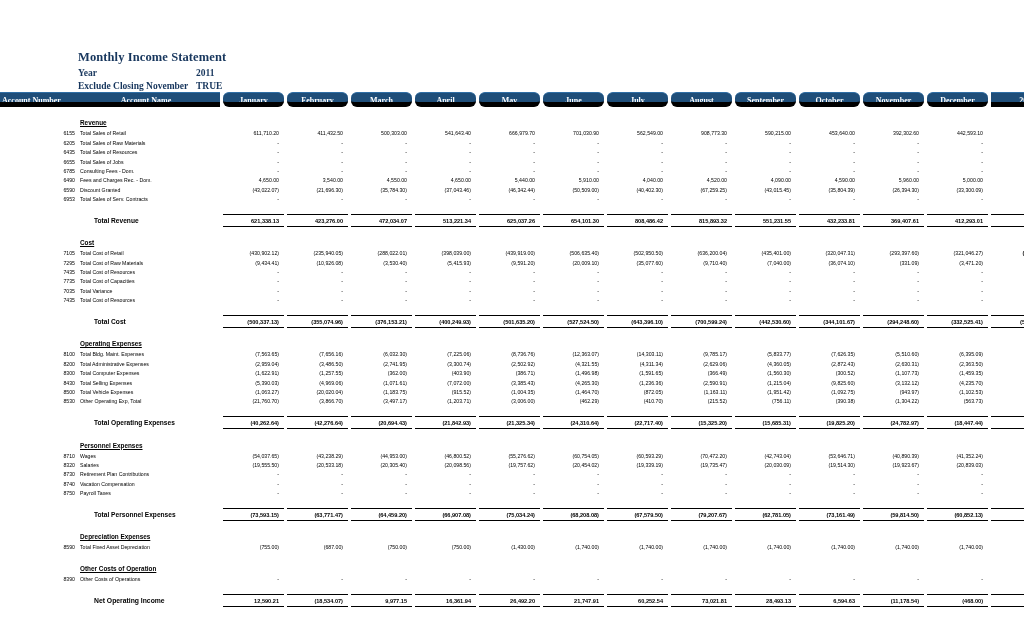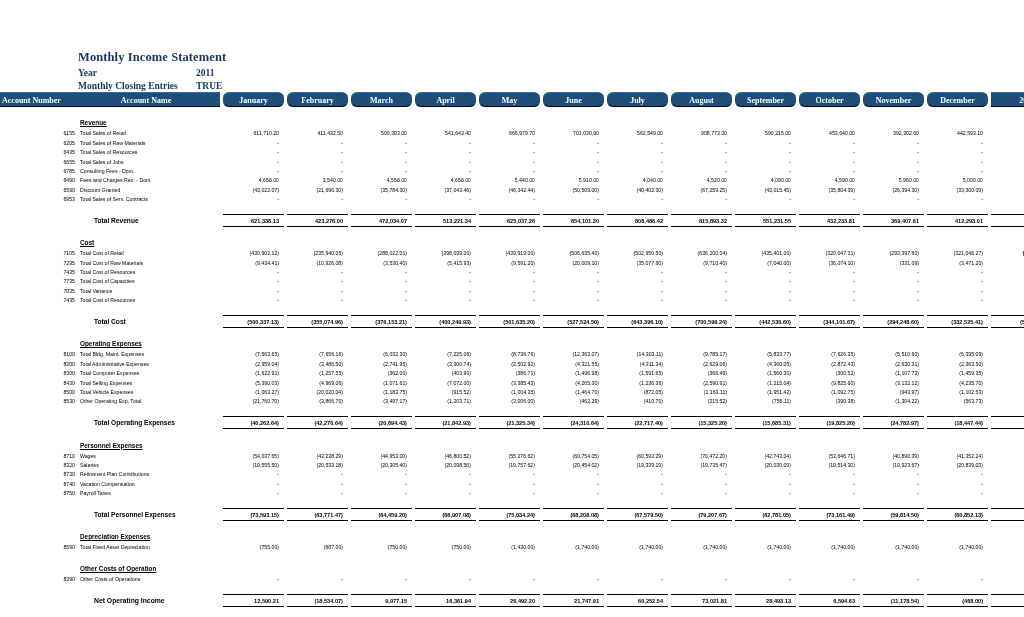--- a/index.html
+++ b/index.html
@@ -36,21 +36,21 @@
     position: absolute; left: 0; top: 92px; width: 1024px; height: 15px;
     font-size: 0; white-space: nowrap;
   }
   .hcell {
     display: inline-block; height: 15px; line-height: 15px;
     background: #1f4e79;
     color: #ffffff; font-weight: bold; font-size: 8px;
     font-family: "Liberation Serif", serif;
     text-align: center; vertical-align: top;
     border-top: 1px solid #2f6ea5;
-    border-bottom: 1px solid #000000;
+    border-bottom: 5px solid #000000;
     overflow: hidden;
   }
   .hcell.acctnum { width: 68px; text-align: left; padding-left: 2px; }
   .hcell.acctname { width: 152px; text-align: center; padding-left: 4px; }
   .hgap { display: inline-block; width: 3px; height: 15px; background: #fff; vertical-align: top; }
   .hcell.mon { width: 61px; border-radius: 6px; }
   .hcell.yr  { width: 72px; }
 
   
   #body { position: absolute; left: 0; top: 107px; width: 1024px; }
@@ -97,21 +97,21 @@
 <body>
 
 <div id="sheet">
 
   <div id="titleblock">
     <div class="title-main">Monthly Income Statement</div>
     <div class="title-row">
       <span class="title-lab">Year</span><span class="title-val">2011</span>
     </div>
     <div class="title-row">
-      <span class="title-lab">Monthly Closing Entries</span><span class="title-val">TRUE</span>
+      <span class="title-lab">Exclude Closing November</span><span class="title-val">TRUE</span>
     </div>
   </div>
 
   <div id="headband"><span class="hcell acctnum">Account Number</span><span class="hcell acctname">Account Name</span><span class="hgap"></span><span class="hcell mon">January</span><span class="hgap"></span><span class="hcell mon">February</span><span class="hgap"></span><span class="hcell mon">March</span><span class="hgap"></span><span class="hcell mon">April</span><span class="hgap"></span><span class="hcell mon">May</span><span class="hgap"></span><span class="hcell mon">June</span><span class="hgap"></span><span class="hcell mon">July</span><span class="hgap"></span><span class="hcell mon">August</span><span class="hgap"></span><span class="hcell mon">September</span><span class="hgap"></span><span class="hcell mon">October</span><span class="hgap"></span><span class="hcell mon">November</span><span class="hgap"></span><span class="hcell mon">December</span><span class="hgap"></span><span class="hcell yr">2011</span></div>
 
   <div id="body">
       <div class="row spacer"></div>
       <div class="row tall sec-head"><span class="c-num"></span><span class="c-name">Revenue</span></div>
       <div class="row detail"><span class="c-num">6155</span><span class="c-name">Total Sales of Retail</span><span class="c-gap"></span><span class="c-val">611,710.20</span><span class="c-gap"></span><span class="c-val">411,432.50</span><span class="c-gap"></span><span class="c-val">500,303.00</span><span class="c-gap"></span><span class="c-val">541,643.40</span><span class="c-gap"></span><span class="c-val">666,979.70</span><span class="c-gap"></span><span class="c-val">701,030.90</span><span class="c-gap"></span><span class="c-val">562,549.00</span><span class="c-gap"></span><span class="c-val">908,773.30</span><span class="c-gap"></span><span class="c-val">590,215.00</span><span class="c-gap"></span><span class="c-val">453,640.00</span><span class="c-gap"></span><span class="c-val">392,302.60</span><span class="c-gap"></span><span class="c-val">442,593.10</span><span class="c-gap"></span><span class="c-yr">7,226,223.90</span></div>
       <div class="row detail"><span class="c-num">6205</span><span class="c-name">Total Sales of Raw Materials</span><span class="c-gap"></span><span class="c-val">-</span><span class="c-gap"></span><span class="c-val">-</span><span class="c-gap"></span><span class="c-val">-</span><span class="c-gap"></span><span class="c-val">-</span><span class="c-gap"></span><span class="c-val">-</span><span class="c-gap"></span><span class="c-val">-</span><span class="c-gap"></span><span class="c-val">-</span><span class="c-gap"></span><span class="c-val">-</span><span class="c-gap"></span><span class="c-val">-</span><span class="c-gap"></span><span class="c-val">-</span><span class="c-gap"></span><span class="c-val">-</span><span class="c-gap"></span><span class="c-val">-</span><span class="c-gap"></span><span class="c-yr">-</span></div>

